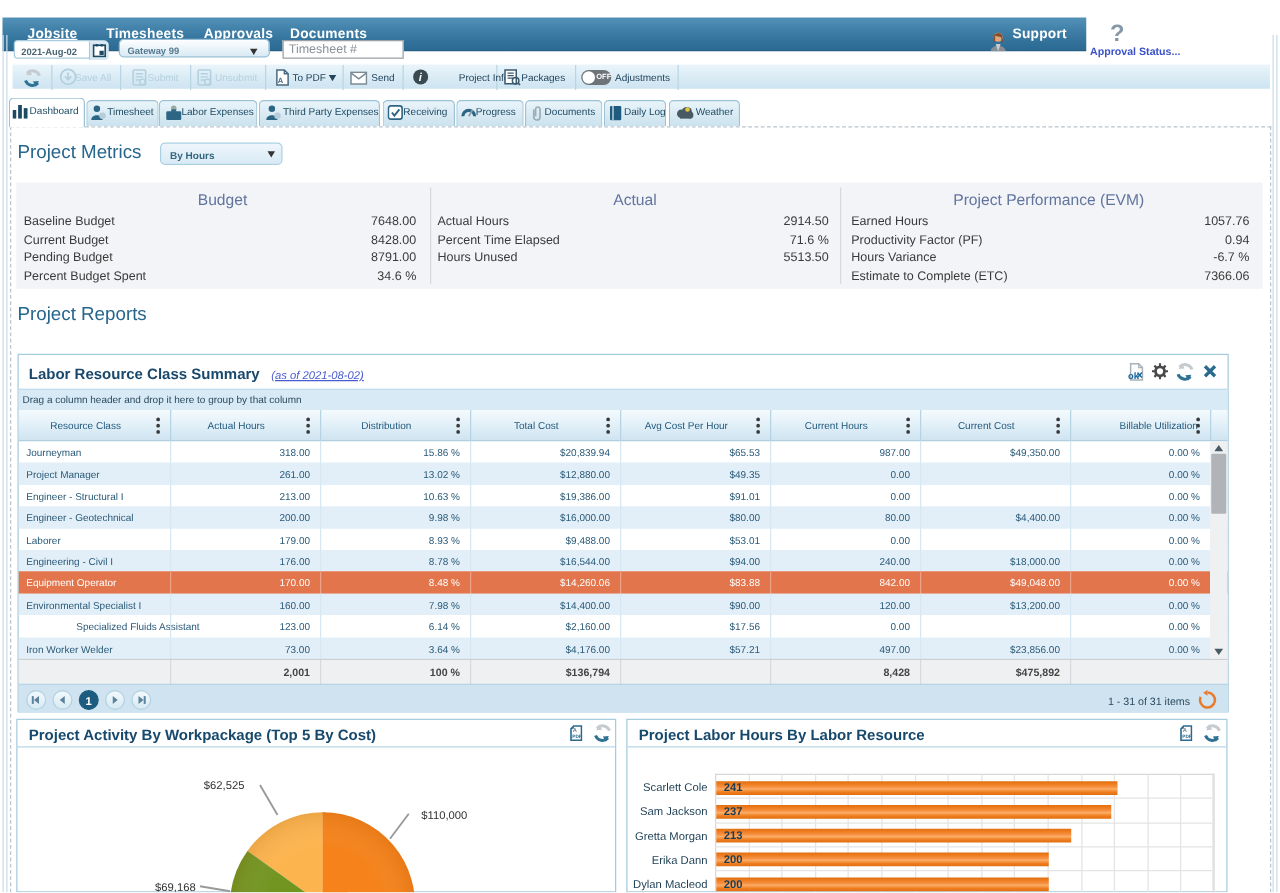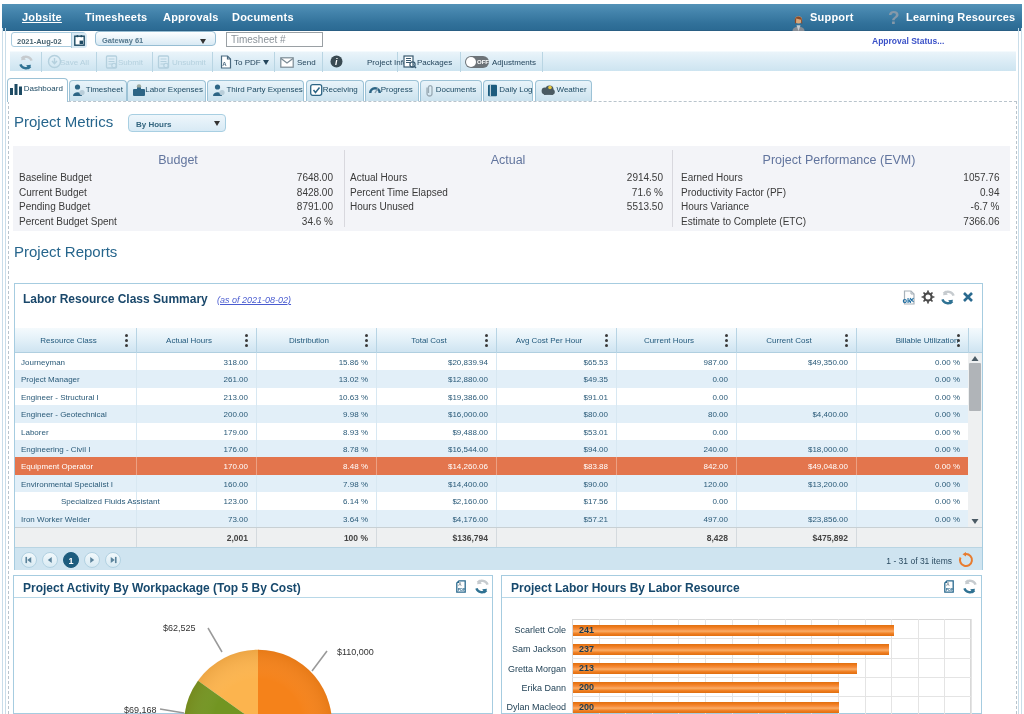--- a/index.html
+++ b/index.html
@@ -1,20 +1,20 @@
 <!DOCTYPE html>
 <html><head>
 <meta charset="utf-8">
 <style>
 * { margin:0; padding:0; box-sizing:border-box; }
 html,body { width:1024px; height:714px; overflow:hidden; background:#fff;
   font-family:"Liberation Sans", sans-serif; }
 #page { position:relative; width:1024px; height:714px; background:#fff; overflow:hidden; }
 
-#topbar { position:absolute; left:2px; top:4px; width:1020px; height:27px;
+#topbar { position:absolute; left:2px; top:14px; width:867px; height:27px;
   background:linear-gradient(to bottom,#5392b7 0%,#4484ac 30%,#31719a 75%,#2b6a93 100%);
   border-bottom:1px solid #2a5f84; }
 #topbar .nav { position:absolute; top:7px; font-size:11px; font-weight:bold; color:#fff; letter-spacing:0.2px; white-space:nowrap; }
 #jobsite { left:20px; color:#eff2c0; text-decoration:underline; }
 
 .datebox { position:absolute; left:11px; top:32px; width:75px; height:15px; border:1px solid #a9cbde; border-radius:3px; background:#fff; }
 .datebox span { position:absolute; left:5px; top:4px; font-size:7.5px; font-weight:bold; color:#4a6572; }
 .gateway { position:absolute; left:95px; top:31px; width:121px; height:15px; border:1px solid #96bdd3; border-radius:4px;
   background:linear-gradient(to bottom,#fdfeff,#d9eaf4); }
 .gateway span.g { position:absolute; left:6px; top:4px; font-size:7.5px; font-weight:bold; color:#54788e; }
@@ -116,21 +116,21 @@
  <span>2021-Aug-02</span>
  <span style="position:absolute;left:59px;top:0;width:16px;height:15px;background:#d8e9f3;border-left:1px solid #a9cbde;border-radius:0 3px 3px 0;"></span>
  <svg style="position:absolute;left:62px;top:2px;" width="11" height="11" viewBox="0 0 11 11">
   <rect x="0.8" y="1.2" width="9.4" height="9" fill="#fff" stroke="#1d4a63" stroke-width="1.4"></rect>
   <rect x="2.6" y="0.2" width="1.6" height="2" fill="#1d4a63"></rect>
         <rect x="6.6" y="0.2" width="1.6" height="2" fill="#1d4a63"></rect>
   <rect x="5.6" y="5.6" width="3.4" height="3.4" fill="#1d4a63"></rect>
  </svg>
 </div>
 <div class="gateway">
-      <span class="g">Gateway 61</span>
+      <span class="g">Gateway 99</span>
       <span class="caret" style="right:9px;top:7px;"></span>
     </div>
 <div class="tsnum">
       <span>Timesheet #</span>
     </div>
 <span id="apprstat">Approval Status...</span>
 <div id="toolbar">
 <span class="sep" style="left:31px;"></span>
 <span class="sep" style="left:86px;"></span>
 <span class="sep" style="left:142px;"></span>
@@ -307,20 +307,23 @@
 </svg>
 <svg style="position:absolute;left:925px;top:6px;" width="16.0" height="15.0" viewBox="0 0 16 15">
  <path d="M13.6 5.6 A6 6 0 0 0 3.6 3.6" fill="none" stroke="#c6cbcf" stroke-width="2.4"></path>
  <path d="M5.8 0.8 L2.6 4.8 L7.4 5.4 Z" fill="#c6cbcf" transform="rotate(-12 4.5 3.5)"></path>
  <path d="M2.4 9.4 A6 6 0 0 0 12.4 11.4" fill="none" stroke="#2f7293" stroke-width="2.4"></path>
  <path d="M10.2 14.2 L13.4 10.2 L8.6 9.6 Z" fill="#2f7293" transform="rotate(-12 11.5 11.5)"></path>
 </svg>
       <svg style="position:absolute;left:947px;top:7px;" width="12" height="12" viewBox="0 0 12 12">
  <path d="M2 2 L10 10 M10 2 L2 10" stroke="#2a6a8f" stroke-width="2.6"></path>
 </svg>
+<div class="dragbar">
+        <span>Drag a column header and drop it here to group by that column</span>
+      </div>
 <div class="hdr">
 <span class="hc" style="left:0px;width:107px;">Resource Class</span>
 <span class="dots" style="left:110px;">
           <i></i>
           <i></i>
           <i></i>
         </span>
 <span class="hc" style="left:121px;width:106px;">Actual Hours</span>
 <span class="dots" style="left:230px;">
           <i></i>

